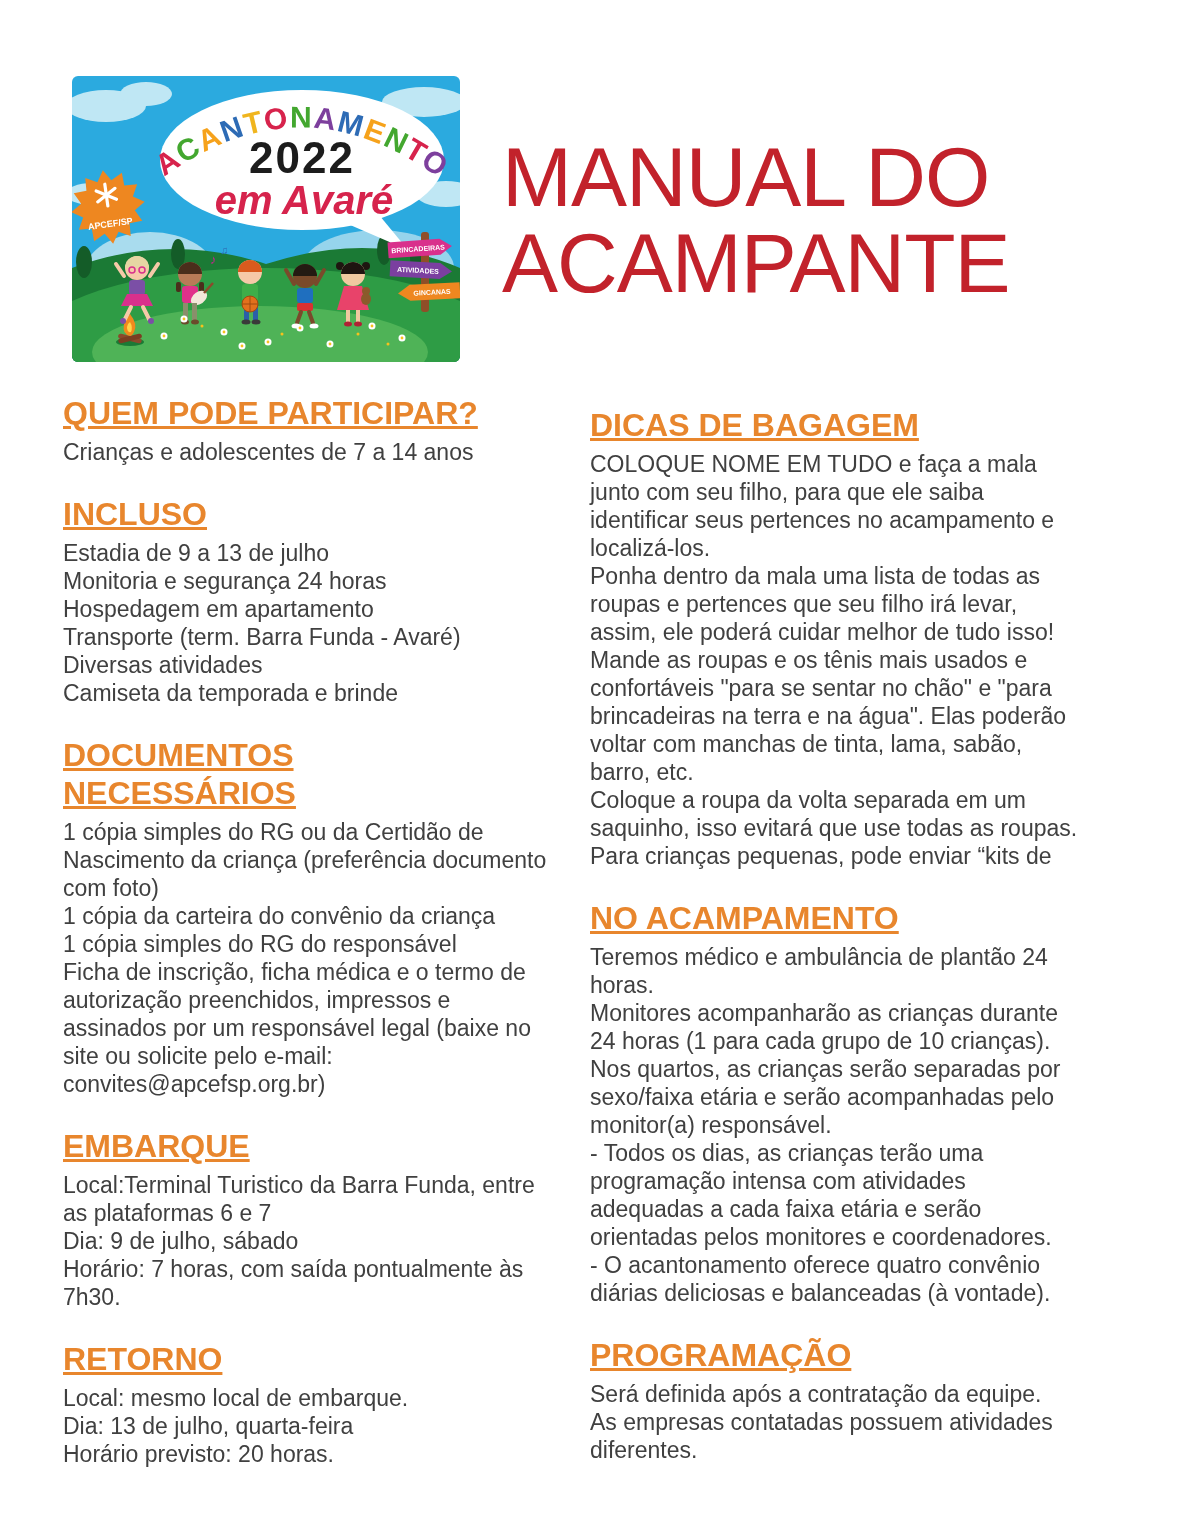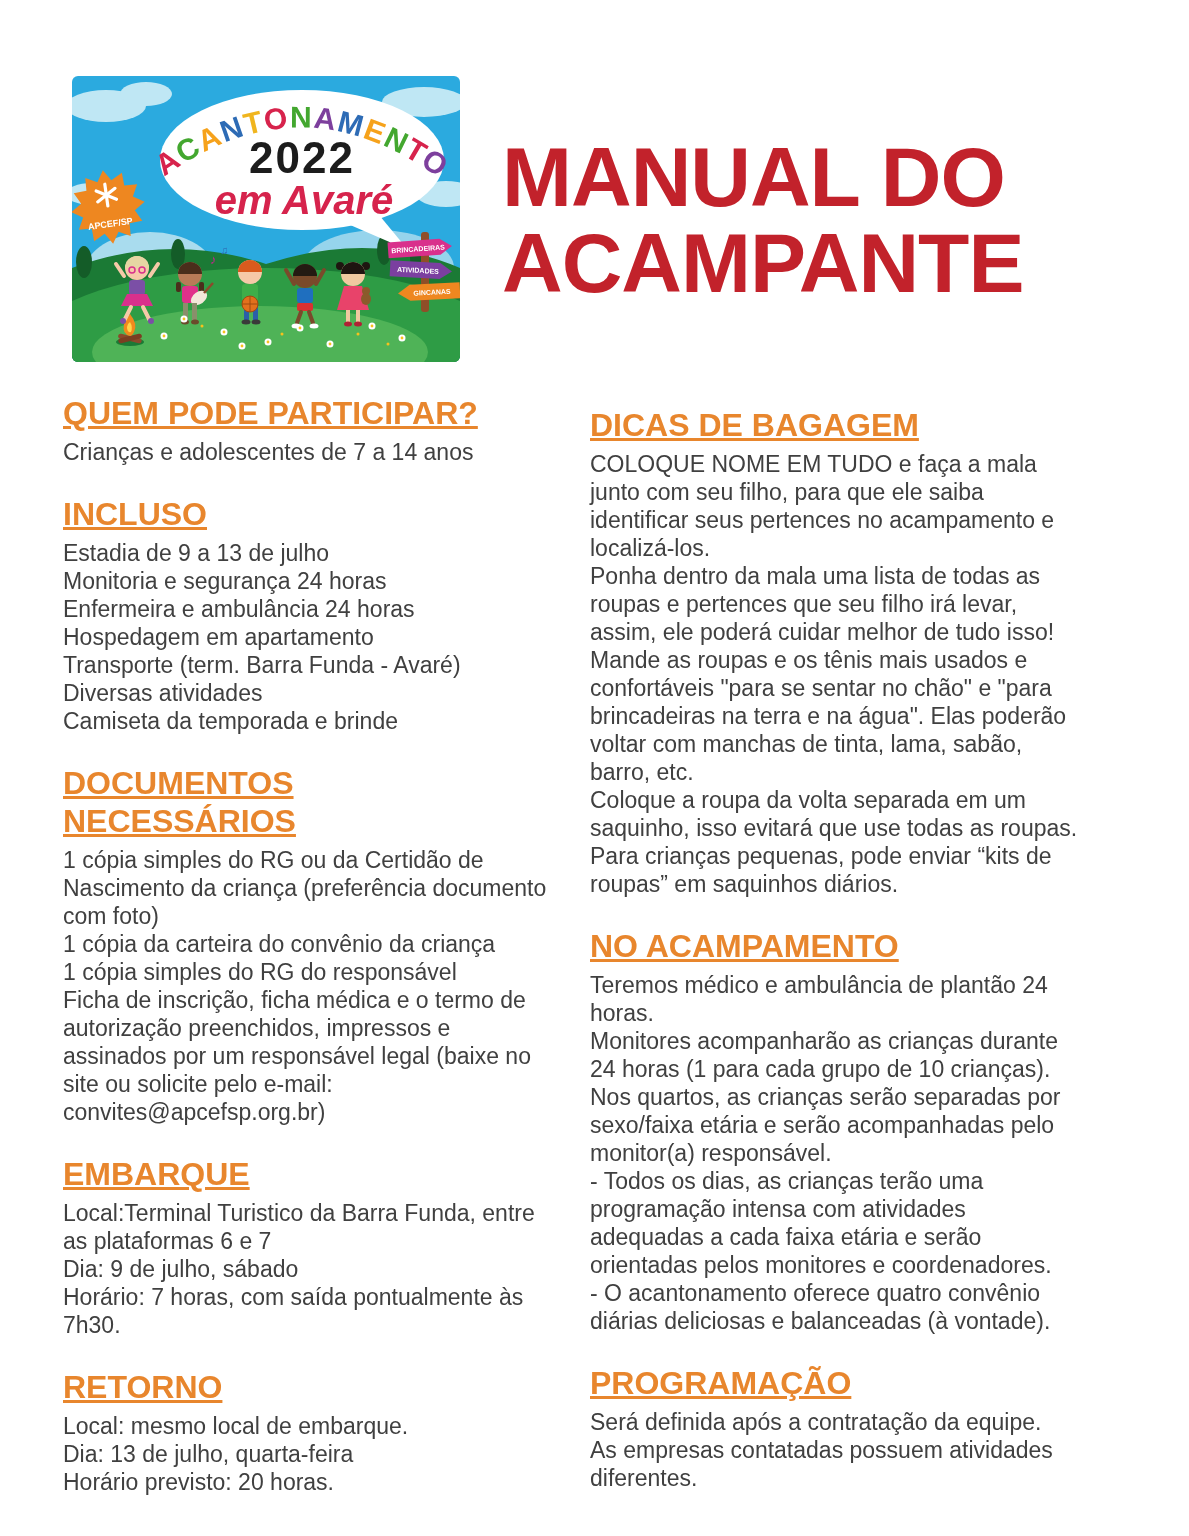--- a/index.html
+++ b/index.html
@@ -5,21 +5,21 @@
   * { margin:0; padding:0; box-sizing:border-box; }
   html,body { background:#ffffff; }
   .page {
     position:relative; width:1189px; height:1536px; background:#ffffff;
     font-family:"Liberation Sans", sans-serif; overflow:hidden;
   }
   .logo-box { position:absolute; left:72px; top:76px; width:388px; height:286px; }
   .logo-box svg text { font-family:"Liberation Sans", sans-serif; }
   .title-block {
     position:absolute; left:502px; top:134px;
-    color:#C2222B; font-weight:bold; font-size:84px; line-height:86px; letter-spacing:-1px;
+    color:#C2222B; font-weight:normal; font-size:84px; line-height:86px; letter-spacing:-1px;
   }
   .col { position:absolute; top:394px; }
   .col-left  { left:63px;  width:515px; }
   .col-right { left:590px; width:565px;margin-top:12px; }
   .sec { margin-bottom:29px; }
   .hwrap { margin-bottom:6px; }
   .h { color:#E8862D; font-size:32px; font-weight:bold; line-height:38px; white-space:nowrap;text-decoration:underline; }
   .ln { color:#404040; font-size:23px; line-height:28px; white-space:nowrap; }
 </style>
 </head>
@@ -231,21 +231,20 @@
           <div class="h">QUEM PODE PARTICIPAR?</div>
         </div>
         <div class="ln">Crianças e adolescentes de 7 a 14 anos</div>
       </section>
       <section class="sec">
         <div class="hwrap">
           <div class="h">INCLUSO</div>
         </div>
         <div class="ln">Estadia de 9 a 13 de julho</div>
         <div class="ln">Monitoria e segurança 24 horas</div>
-        <div class="ln">Enfermeira e ambulância 24 horas</div>
         <div class="ln">Hospedagem em apartamento</div>
         <div class="ln">Transporte (term. Barra Funda - Avaré)</div>
         <div class="ln">Diversas atividades</div>
         <div class="ln">Camiseta da temporada e brinde</div>
       </section>
       <section class="sec">
         <div class="hwrap">
           <div class="h">DOCUMENTOS</div>
           <div class="h">NECESSÁRIOS</div>
         </div>
@@ -292,21 +291,20 @@
         <div class="ln">roupas e pertences que seu filho irá levar,</div>
         <div class="ln">assim, ele poderá cuidar melhor de tudo isso!</div>
         <div class="ln">Mande as roupas e os tênis mais usados e</div>
         <div class="ln">confortáveis "para se sentar no chão" e "para</div>
         <div class="ln">brincadeiras na terra e na água". Elas poderão</div>
         <div class="ln">voltar com manchas de tinta, lama, sabão,</div>
         <div class="ln">barro, etc.</div>
         <div class="ln">Coloque a roupa da volta separada em um</div>
         <div class="ln">saquinho, isso evitará que use todas as roupas.</div>
         <div class="ln">Para crianças pequenas, pode enviar “kits de</div>
-        <div class="ln">roupas” em saquinhos diários.</div>
       </section>
       <section class="sec">
         <div class="hwrap">
           <div class="h">NO ACAMPAMENTO</div>
         </div>
         <div class="ln">Teremos médico e ambulância de plantão 24</div>
         <div class="ln">horas.</div>
         <div class="ln">Monitores acompanharão as crianças durante</div>
         <div class="ln">24 horas (1 para cada grupo de 10 crianças).</div>
         <div class="ln">Nos quartos, as crianças serão separadas por</div>

